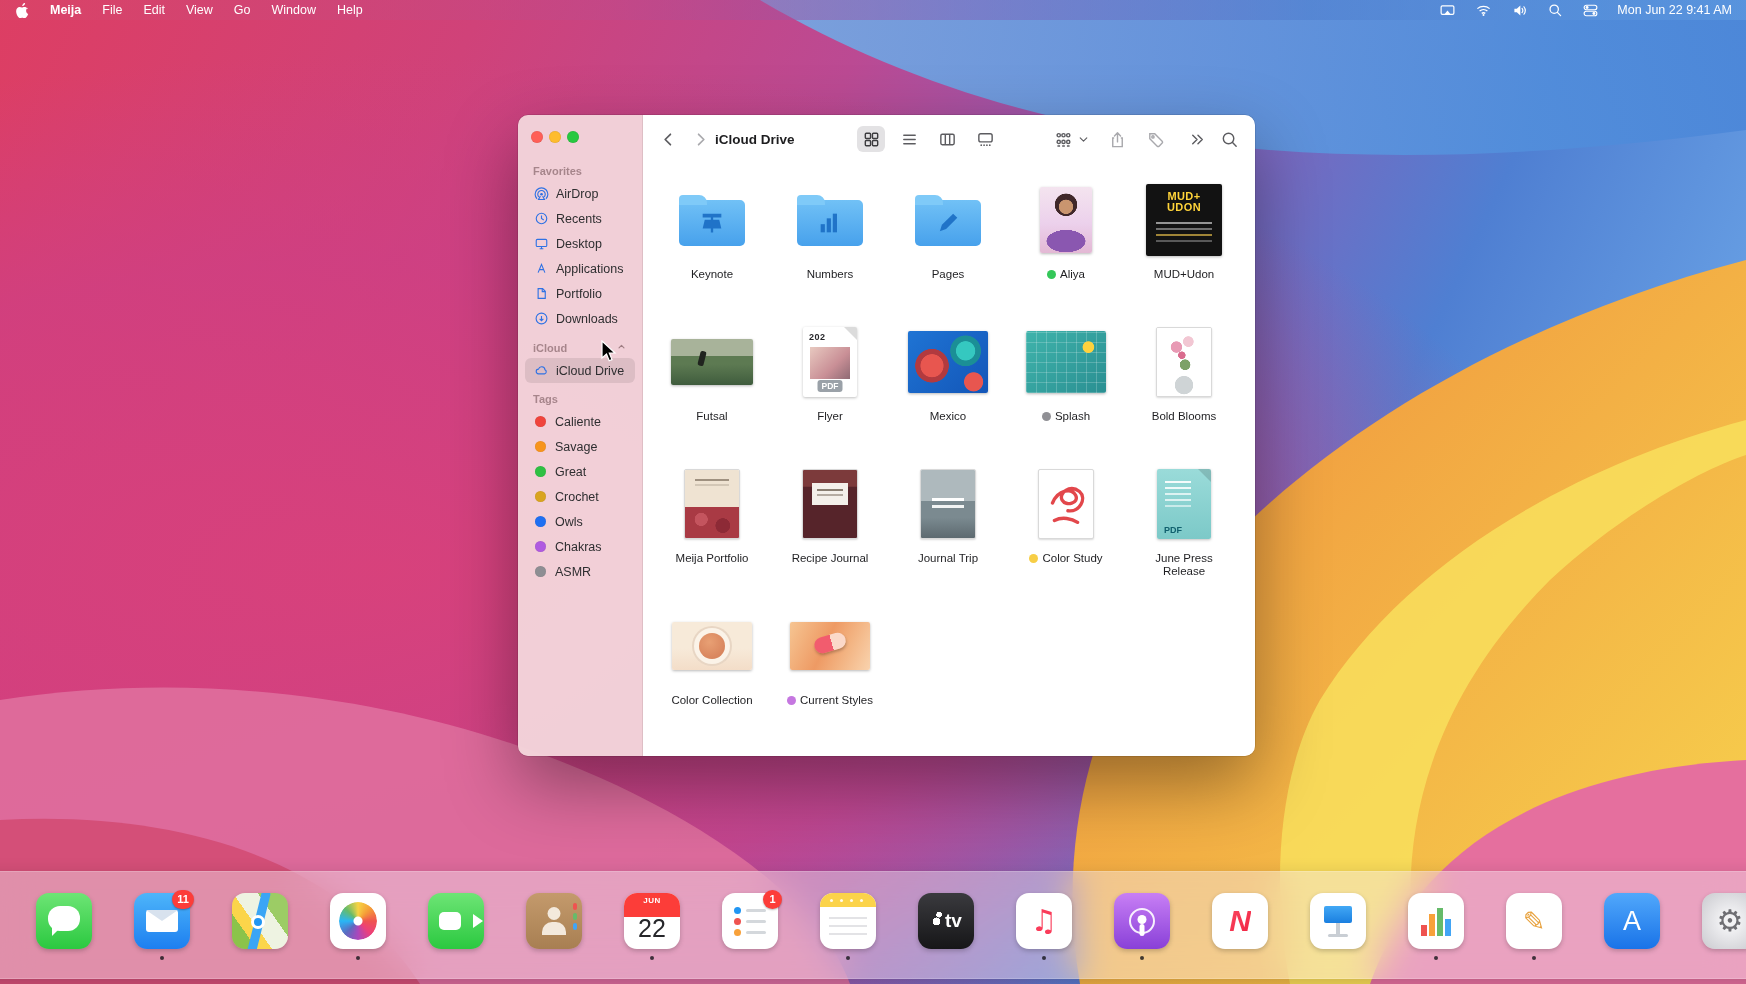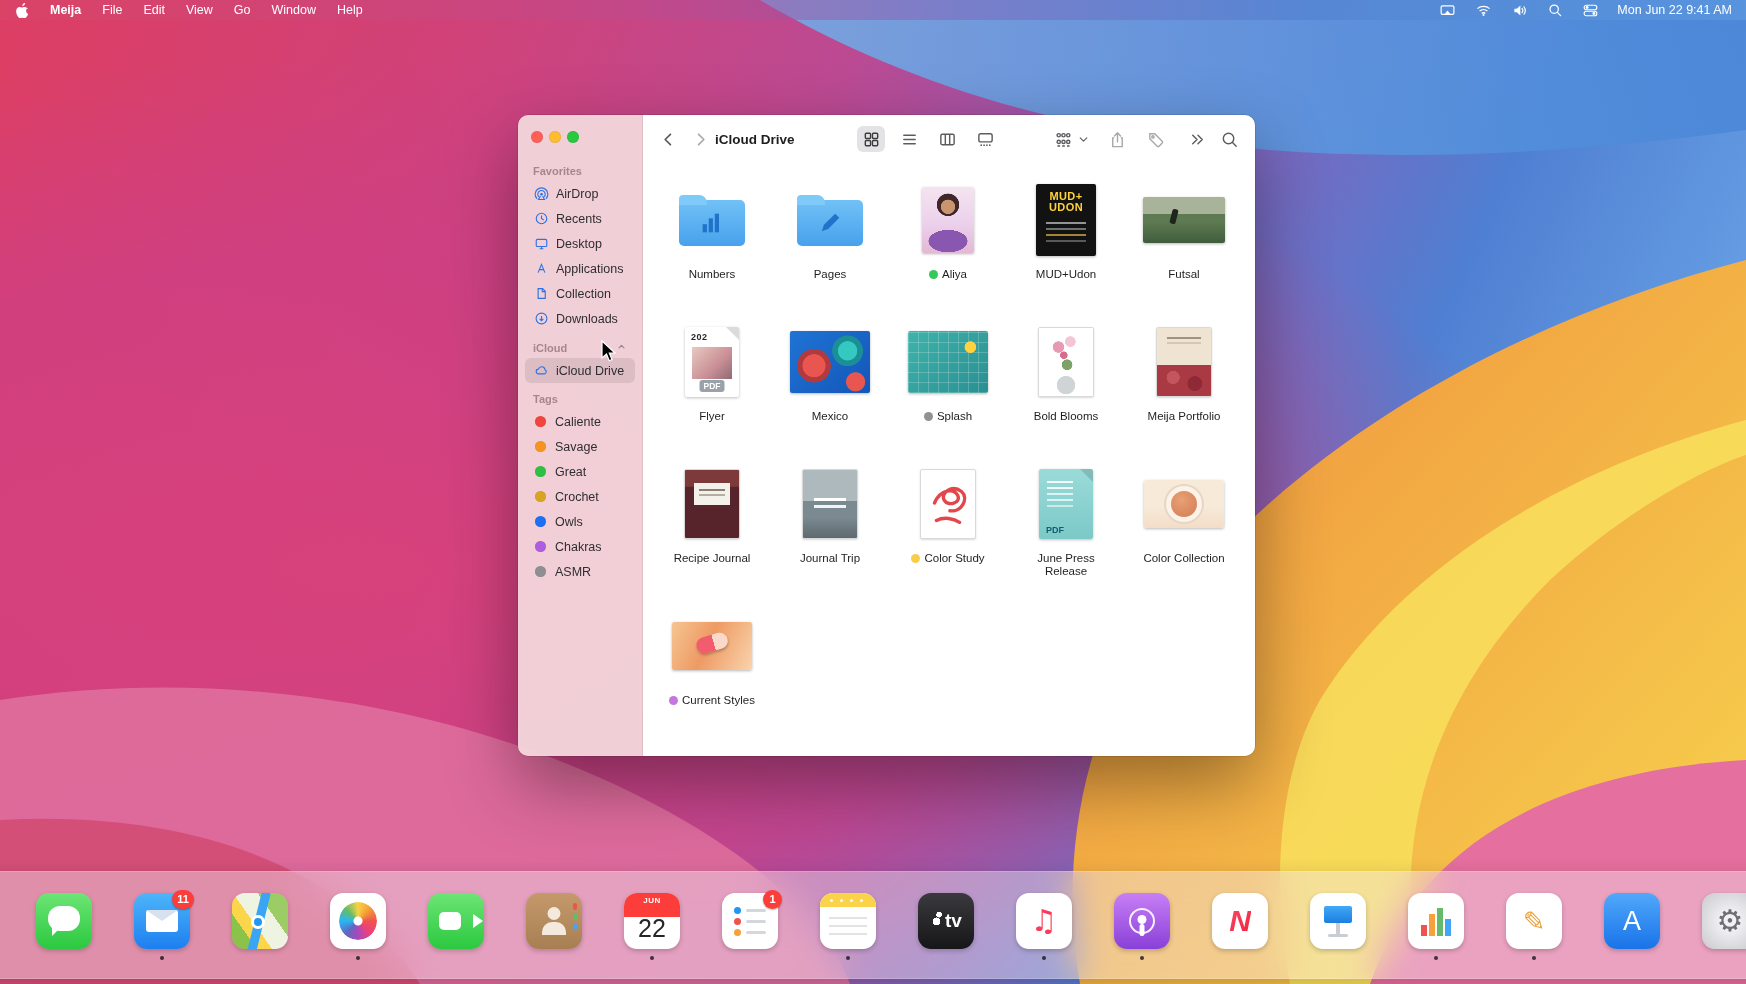--- a/index.html
+++ b/index.html
@@ -68,21 +68,21 @@
   .ph { position:relative; box-shadow:0 1px 3px rgba(0,0,0,.28); border-radius:2px; overflow:hidden; }
   .paper { width:56px; height:70px; background:#fff; border:1px solid #d9d9d9; box-shadow:0 1px 2px rgba(0,0,0,.15); }
   .page { width:54px; height:70px; background:#fff; box-shadow:0 1px 3px rgba(0,0,0,.25); }
   .fold { position:absolute; top:0; right:0; border-style:solid; border-width:0 13px 13px 0; border-color:rgba(255,255,255,.95) rgba(0,0,0,.14) transparent transparent; }
 
   .t-aliya { width:52px; height:66px; background:
       radial-gradient(circle at 50% 30%, #c9956f 0 13%, transparent 14%),
       radial-gradient(circle at 50% 27%, #40282a 0 20%, transparent 21%),
       radial-gradient(ellipse 62% 28% at 50% 82%, #8a57b0 0 60%, transparent 61%),
       linear-gradient(180deg,#f4e4ef 0%,#ecd1ec 55%,#e3b8d4 100%); }
-  .t-mud { width:60px; height:72px; background:#121212; text-align:center; padding-top:7px; }
+  .t-mud { width:76px; height:72px; background:#121212; text-align:center; padding-top:7px; }
   .mud1 { display:block; color:#ffd43a; font-size:11px; font-weight:800; line-height:11px; letter-spacing:.4px; }
   .mud-lines { position:absolute; left:10px; right:10px; top:38px; height:2px; background:rgba(255,255,255,.55);
       box-shadow:0 6px 0 rgba(255,255,255,.4), 0 12px 0 rgba(255,210,80,.6), 0 18px 0 rgba(255,255,255,.3); }
   .t-futsal { width:82px; height:46px; background:linear-gradient(180deg,#a8b39a 0 36%,#5d7a52 37% 55%,#3f5c3d 100%); }
   .player { position:absolute; left:34%; top:26%; width:6px; height:15px; background:#20241f; border-radius:2px; transform:rotate(14deg); }
   .fly-top { position:absolute; top:5px; left:6px; font-size:9px; font-weight:800; color:#26262a; letter-spacing:.5px; }
   .fly-img { position:absolute; top:20px; left:7px; right:7px; height:32px; background:linear-gradient(135deg,#e8c9c0,#c98f96 60%,#8f6a74); }
   .pdfb { position:absolute; bottom:5px; left:50%; transform:translateX(-50%); font-size:8.5px; font-weight:800; color:#fff; background:#9aa1a8; border-radius:3px; padding:1px 4px; }
   .t-explore { width:82px; height:46px; background:linear-gradient(180deg,#9aa0a4 0 40%,#6c757b 41% 52%,#343c41 53% 100%); }
   .t-mexico { width:80px; height:62px; background:
@@ -331,21 +331,21 @@
           </span>
           <span>Applications</span>
         </div>
         <div class="sb-item">
           <span class="icn ">
             <svg viewBox="0 0 20 20">
               <path d="M5.5 3.5h6L15 7v9.5H5.5z"></path>
               <path d="M11 3.5V7.5h4"></path>
             </svg>
           </span>
-          <span>Collection</span>
+          <span>Portfolio</span>
         </div>
         <div class="sb-item">
           <span class="icn ">
             <svg viewBox="0 0 20 20">
               <circle cx="10" cy="10" r="7.2"></circle>
               <path d="M10 6.5v6M7.5 10.5 10 13l2.5-2.5"></path>
             </svg>
           </span>
           <span>Downloads</span>
         </div>
@@ -471,20 +471,34 @@
           </svg>
         </span>
         <span class="tbtn " style="left:572px">
           <svg viewBox="0 0 20 20">
             <circle cx="9" cy="9" r="5.5"></circle>
             <path d="M13.2 13.2 17 17" stroke-linecap="round"></path>
           </svg>
         </span>
       </div>
     <div id="grid">
+        <div class="file">
+          <div class="thumb">
+            <span class="folder">
+              <span class="femblem">
+                <svg viewBox="0 0 24 24">
+                  <path d="M4 4h16v3.2H4zM11 7.2h2v2h-2zM5.8 9.2h12.4l1.8 7.6H4zM11 16.8h2v3.4h-2z"></path>
+                </svg>
+              </span>
+            </span>
+          </div>
+          <div class="fname">
+            <span>Keynote</span>
+          </div>
+        </div>
         <div class="file">
           <div class="thumb">
             <span class="folder">
               <span class="femblem">
                 <svg viewBox="0 0 24 24">
                   <rect x="4" y="13" width="3.6" height="7"></rect>
                   <rect x="9.2" y="8" width="3.6" height="12"></rect>
                   <rect x="14.4" y="4" width="3.6" height="16"></rect>
                 </svg>
               </span>

